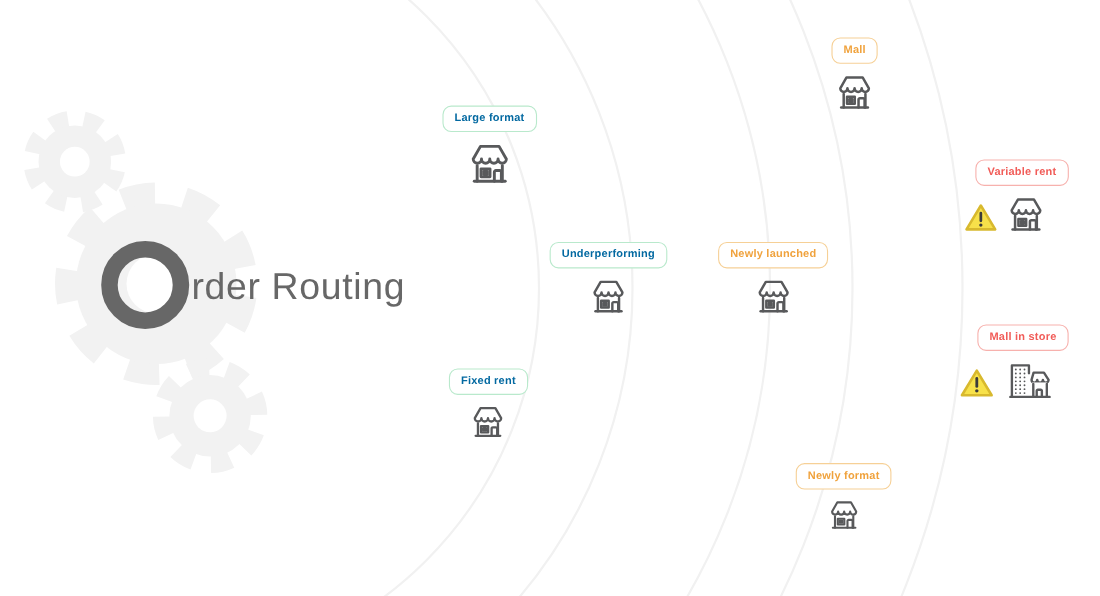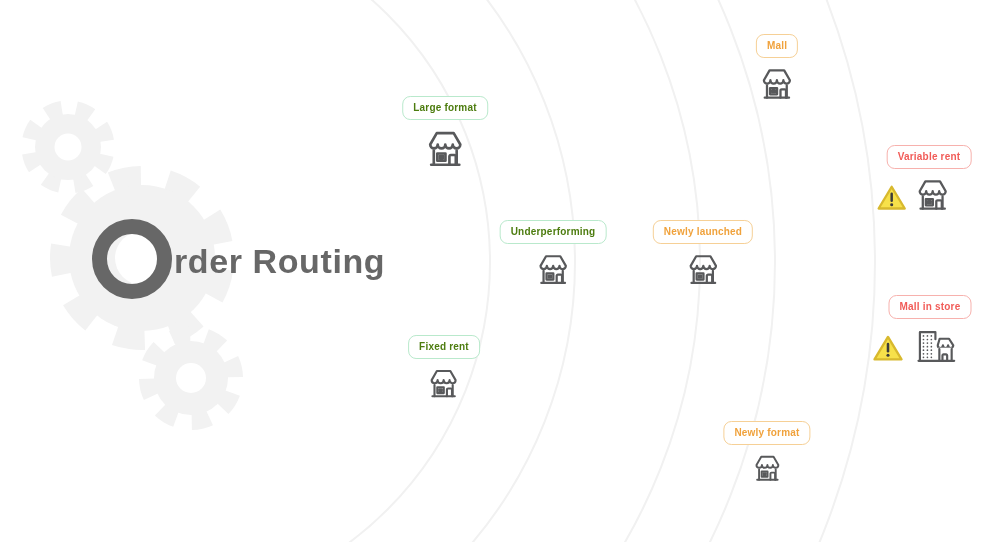--- a/index.html
+++ b/index.html
@@ -15,35 +15,35 @@
   .title{
     position:absolute;left:92px;top:219px;height:80px;
     display:flex;align-items:center;
   }
   .o-ring{
     display:block;width:50px;height:50px;
     border:15px solid #676767;border-radius:50%;
     box-sizing:content-box;background:transparent;
   }
   .title-text{
-    font-size:34px;font-weight:700;color:#676767;
+    font-size:34px;font-weight:400;color:#676767;
     letter-spacing:.6px;margin-left:2px;margin-top:5px;white-space:nowrap;
   }
 
   
   .node{
     position:absolute;display:flex;flex-direction:column;align-items:center;gap:8px;
     transform:translateX(-50%);
   }
   .badge{
     background:#ffffff;border:1.5px solid;border-radius:8px;
     padding:5px 10px;font-size:10px;font-weight:700;line-height:1.2;
     white-space:nowrap;letter-spacing:.2px;
   }
-  .node.green  .badge{color:#4d7c0f;border-color:#b9e9cc;}
+  .node.green  .badge{color:#0369a1;border-color:#b9e9cc;}
   .node.orange .badge{color:#f0a23c;border-color:#f6d096;}
   .node.red    .badge{color:#f15c58;border-color:#f7b1ad;}
   .iconrow{display:flex;align-items:flex-end;gap:7px;}
   .node.shift .iconrow{transform:translateX(-15px);}
   .warn-svg{margin-bottom:2px;}
 </style>
 </head>
 <body>
 
 <div class="stage">

